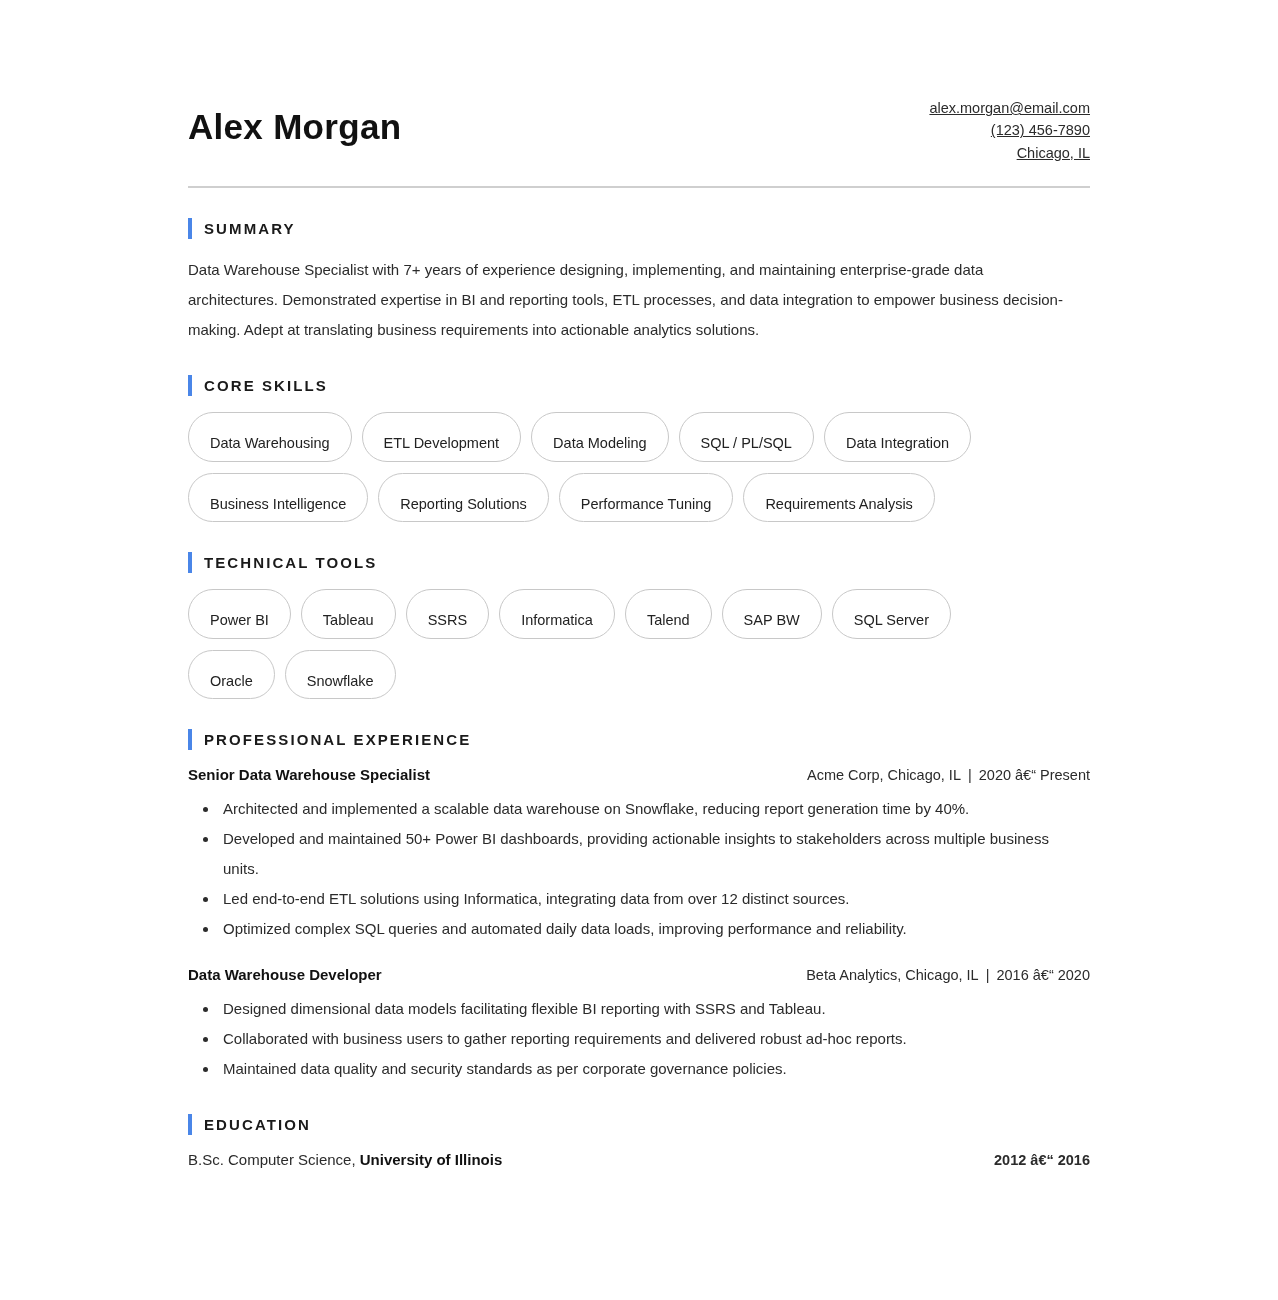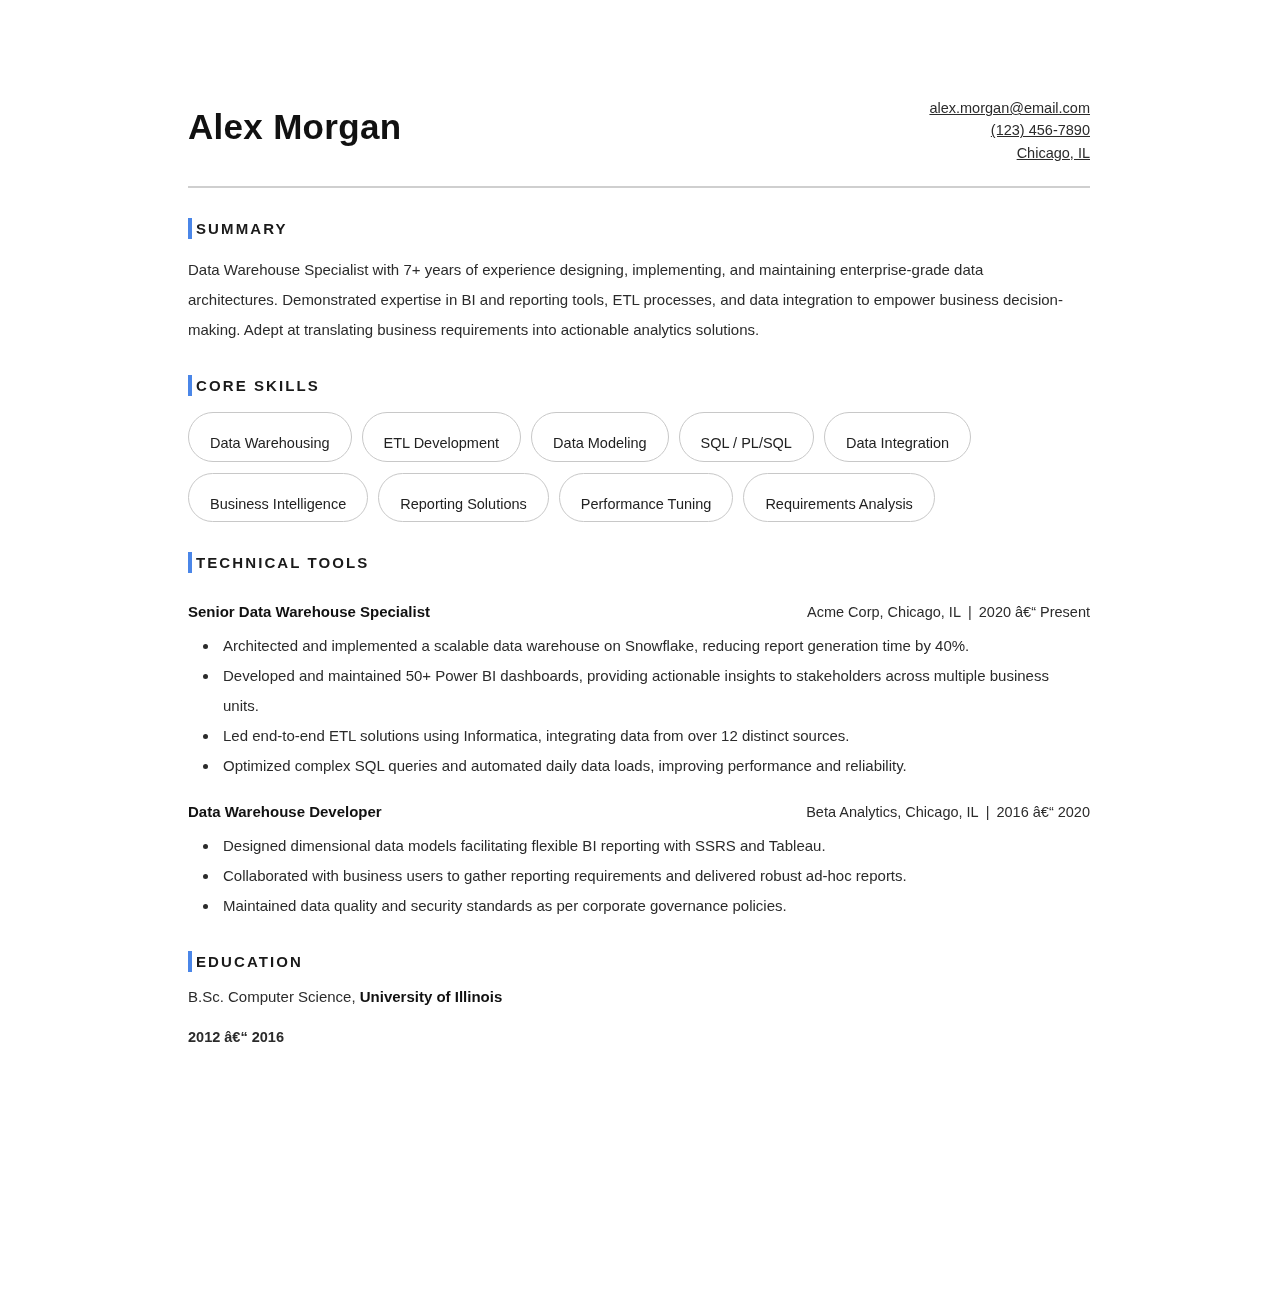--- a/index.html
+++ b/index.html
@@ -47,21 +47,21 @@
     color: #2b2b2b;
     padding-top: 2px;
   }
   .contact div { white-space: nowrap; text-decoration: underline; }
 
   
   .section { margin-top: 30px; }
   .section-title {
     display: flex;
     align-items: center;
-    gap: 4px;
+    gap: 12px;
     margin-bottom: 16px;
   }
   .accent-bar {
     display: block;
     width: 4px;
     height: 21px;
     background: #4a86e8;
     flex: 0 0 auto;
   }
   .section-title h2 {
@@ -134,21 +134,20 @@
     color: #2b2b2b;
     padding-left: 4px;
   }
 
   
   .edu-row {
     display: flex;
     align-items: baseline;
     justify-content: space-between;
     gap: 24px;
-    flex-direction: column;
   }
   .edu-left {
     font-size: 15px;
     color: #2b2b2b;
   }
   .edu-left .school { font-weight: bold; color: #111111; }
   .edu-date {
     font-size: 14.5px;
     color: #2b2b2b;
     white-space: nowrap;
@@ -193,23 +192,38 @@
         <span class="pill">Performance Tuning</span>
         <span class="pill">Requirements Analysis</span>
       </div>
   </div>
 
   <div class="section">
     <div class="section-title">
       <span class="accent-bar"></span>
       <h2>TECHNICAL TOOLS</h2>
     </div>
-  </div>
-
-  <div class="section">
+    <div class="pill-row">
+        <span class="pill">Power BI</span>
+        <span class="pill">Tableau</span>
+        <span class="pill">SSRS</span>
+        <span class="pill">Informatica</span>
+        <span class="pill">Talend</span>
+        <span class="pill">SAP BW</span>
+        <span class="pill">SQL Server</span>
+        <span class="pill">Oracle</span>
+        <span class="pill">Snowflake</span>
+      </div>
+  </div>
+
+  <div class="section">
+    <div class="section-title">
+      <span class="accent-bar"></span>
+      <h2>PROFESSIONAL EXPERIENCE</h2>
+    </div>
     <div>
         <div class="job">
           <div class="job-head">
             <div class="job-title">Senior Data Warehouse Specialist</div>
             <div class="job-meta"><span>Acme Corp, Chicago, IL</span><span class="sep">|</span><span>2020 â€“ Present</span></div>
           </div>
           <ul class="bullets">
             <li>Architected and implemented a scalable data warehouse on Snowflake, reducing report generation time by 40%.</li>
             <li>Developed and maintained 50+ Power BI dashboards, providing actionable insights to stakeholders across multiple business units.</li>
             <li>Led end-to-end ETL solutions using Informatica, integrating data from over 12 distinct sources.</li>

